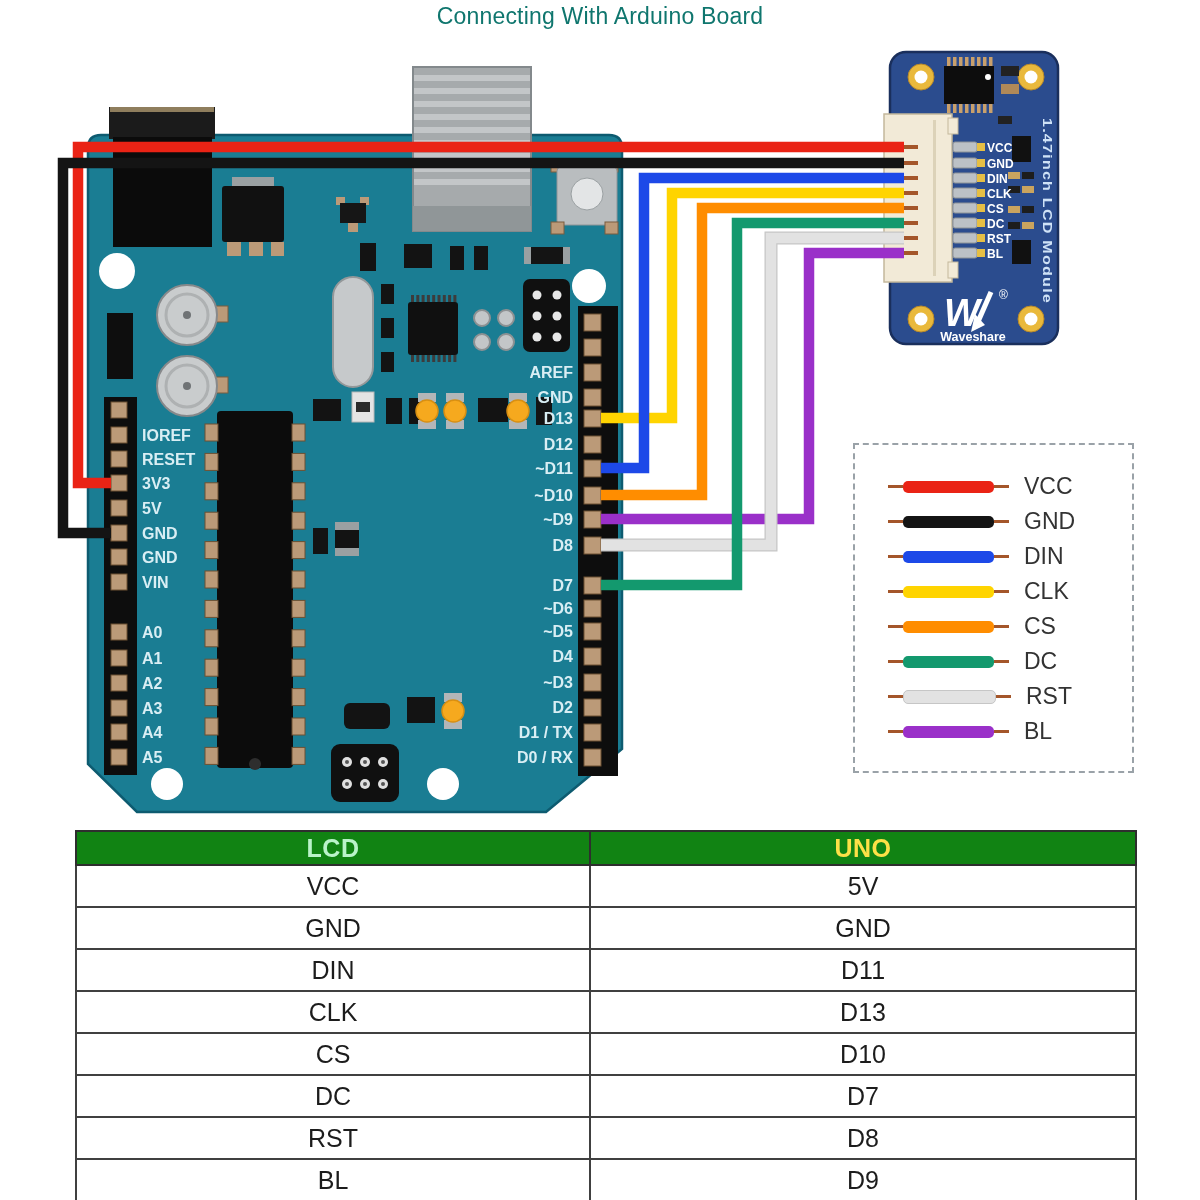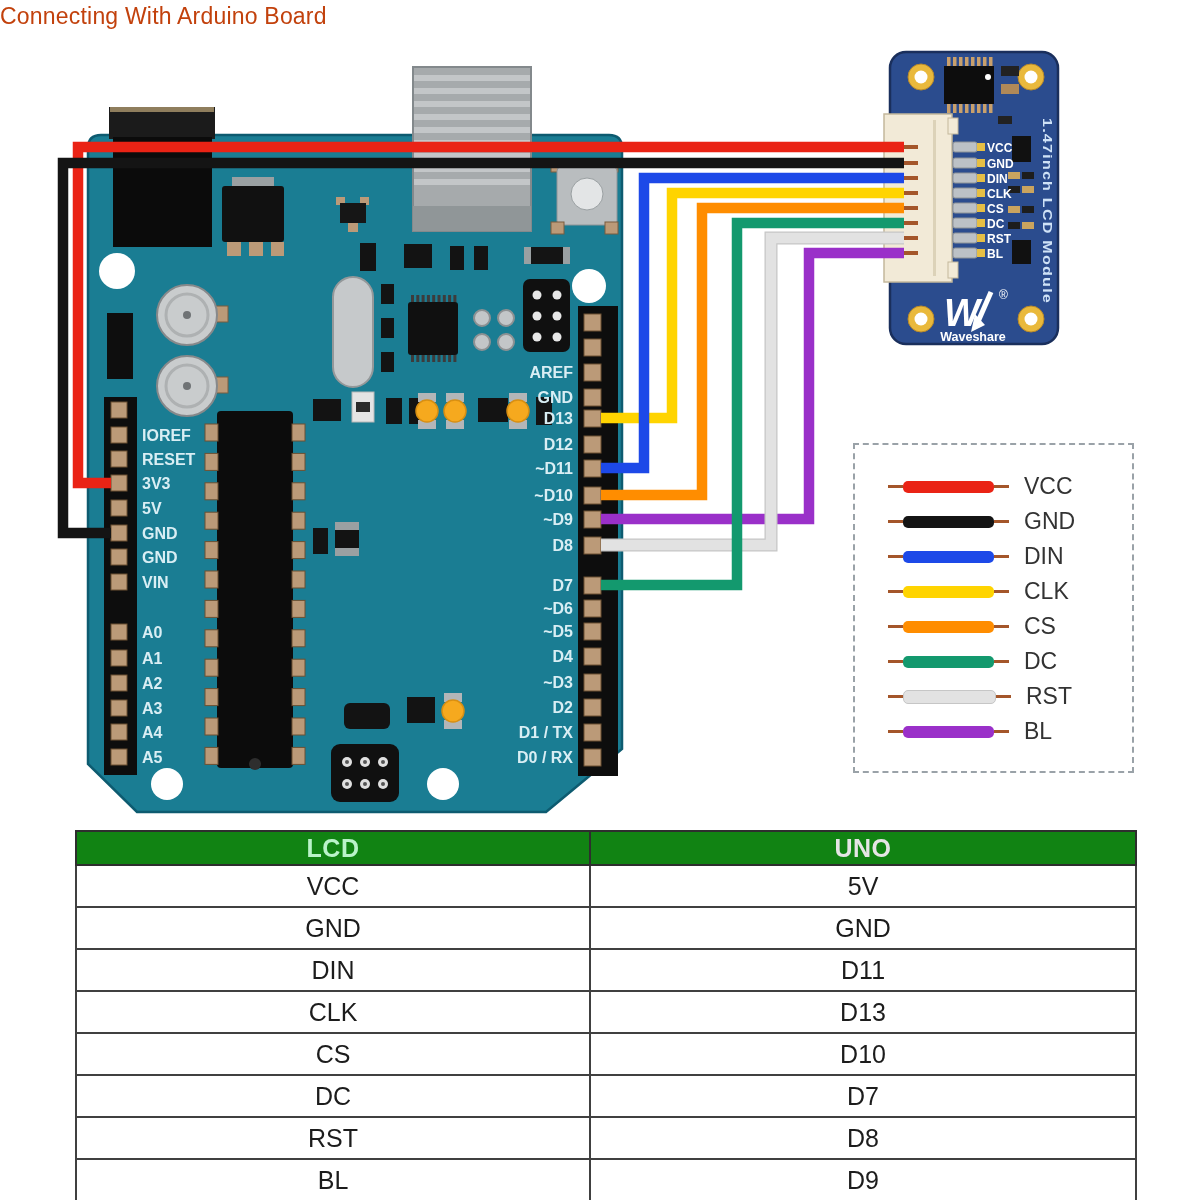--- a/index.html
+++ b/index.html
@@ -1,19 +1,19 @@
 <!DOCTYPE html>
 <html><head>
 <meta charset="utf-8">
 <style>
   html,body{margin:0;padding:0}
   body{width:1200px;height:1200px;background:#ffffff;position:relative;overflow:hidden;
        font-family:"Liberation Sans",sans-serif;}
-  .title{position:absolute;top:3px;left:0;width:100%;text-align:left;
-         font-size:23px;color:#c2410c;letter-spacing:0.2px;}
+  .title{position:absolute;top:3px;left:0;width:100%;text-align:center;
+         font-size:23px;color:#0f766e;letter-spacing:0.2px;}
   #diagram{position:absolute;left:0;top:0;}
   #diagram text{font-family:"Liberation Sans",sans-serif;}
   
   #legend{position:absolute;left:853px;top:443px;width:281px;height:330px;
           border:2px dashed #9aa2a8;box-sizing:border-box;padding-top:24px;background:#fff;}
   .legend-row{display:flex;align-items:center;height:35px;padding-left:33px;}
   .stub{width:15px;height:3px;background:#a4562a;flex:none;}
   .swatch{width:91px;height:12px;border-radius:5px;flex:none;}
   .legend-label{margin-left:15px;font-size:23px;color:#333;}
   
@@ -474,21 +474,21 @@
   </div>
 
 <table id="pin-table">
   <colgroup>
       <col class="c1">
       <col>
     </colgroup>
   <thead>
     <tr>
       <th style="background: rgb(17, 131, 19); color: rgb(186, 243, 201);">LCD</th>
-      <th style="background: rgb(17, 131, 19); color: #e5e5e5;">UNO</th>
+      <th style="background: rgb(17, 131, 19); color: #fde047;">UNO</th>
     </tr>
   </thead>
   <tbody id="pin-table-body">
       <tr>
         <td>VCC</td>
         <td>5V</td>
       </tr>
       <tr>
         <td>GND</td>
         <td>GND</td>

